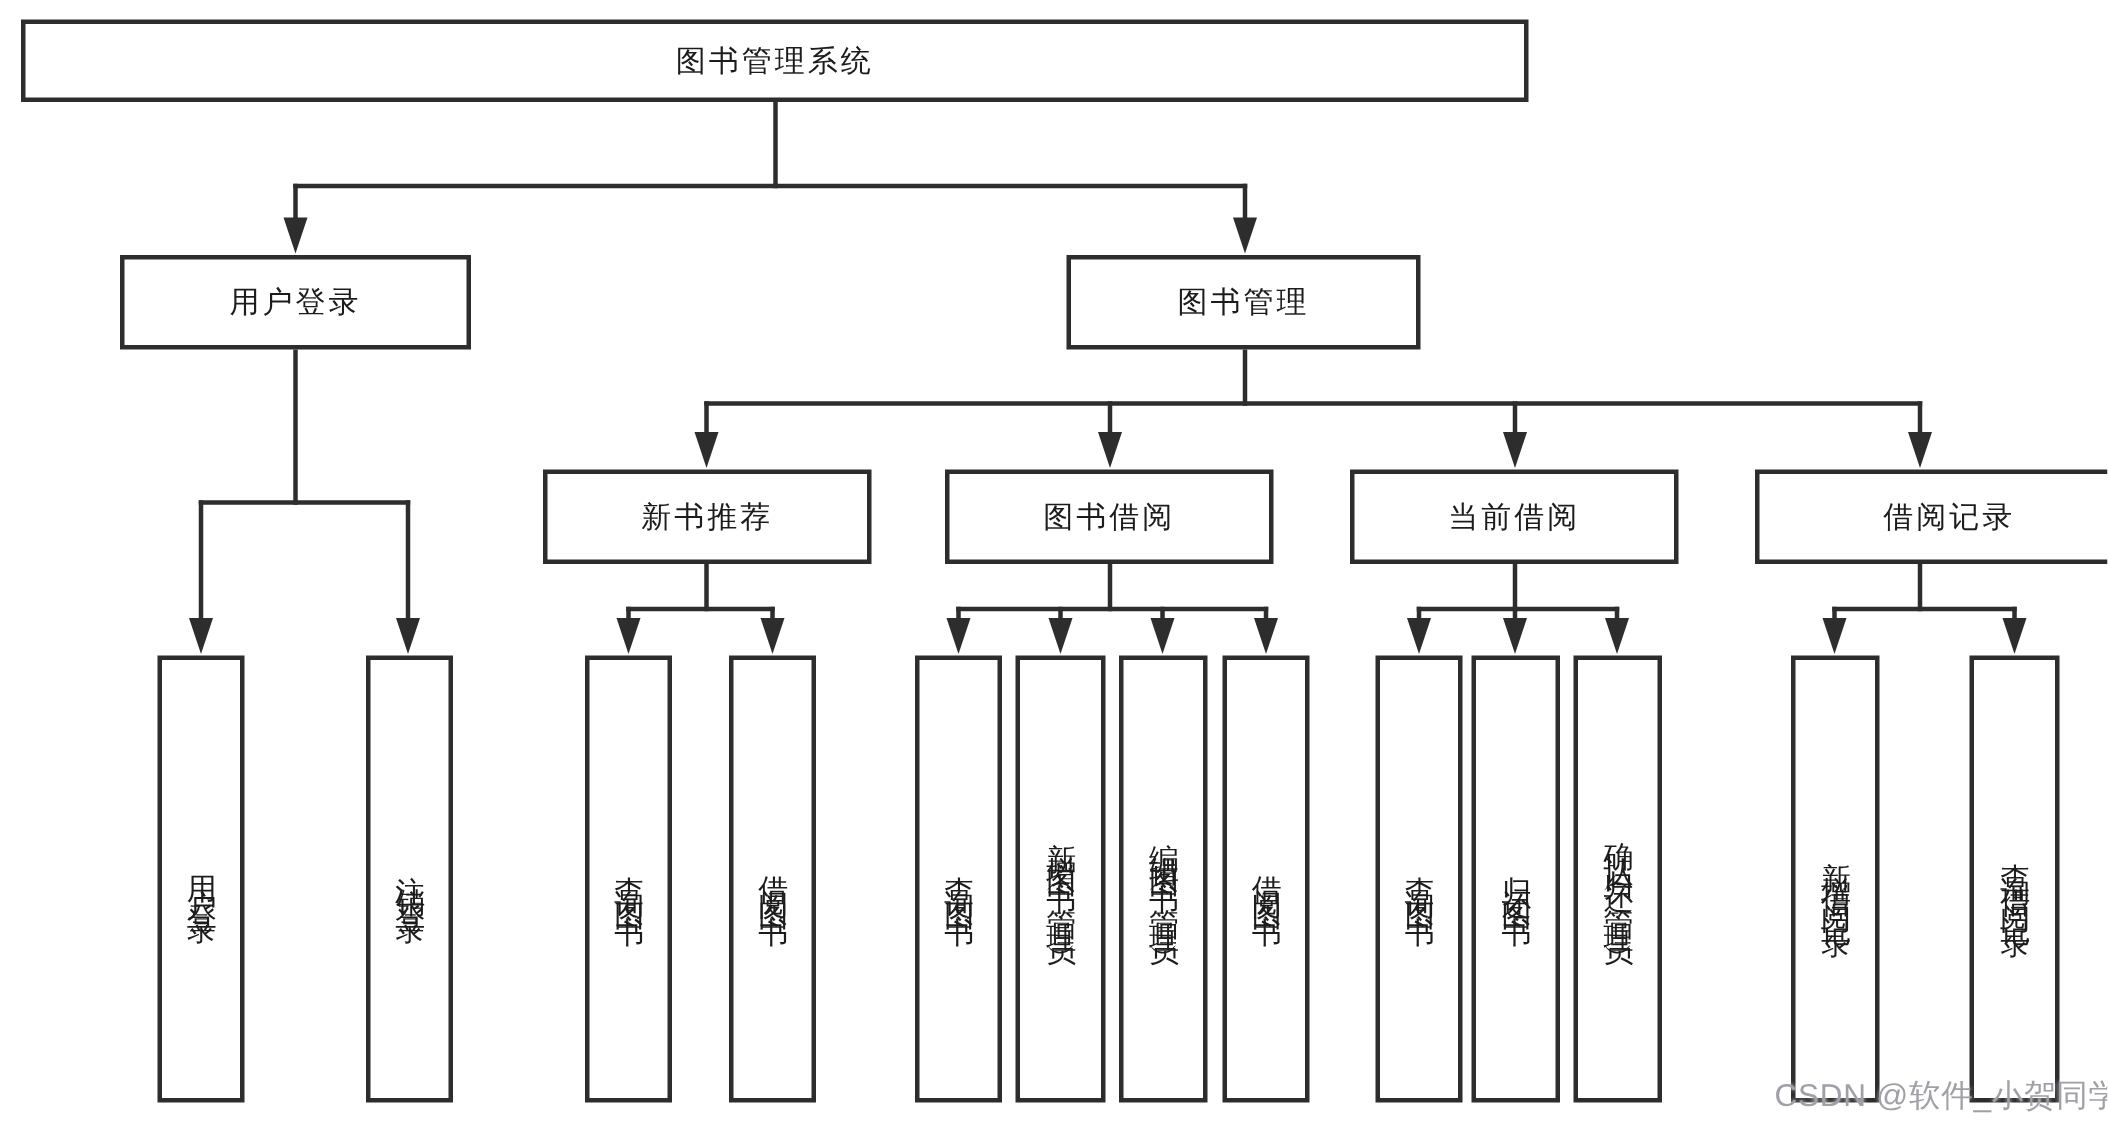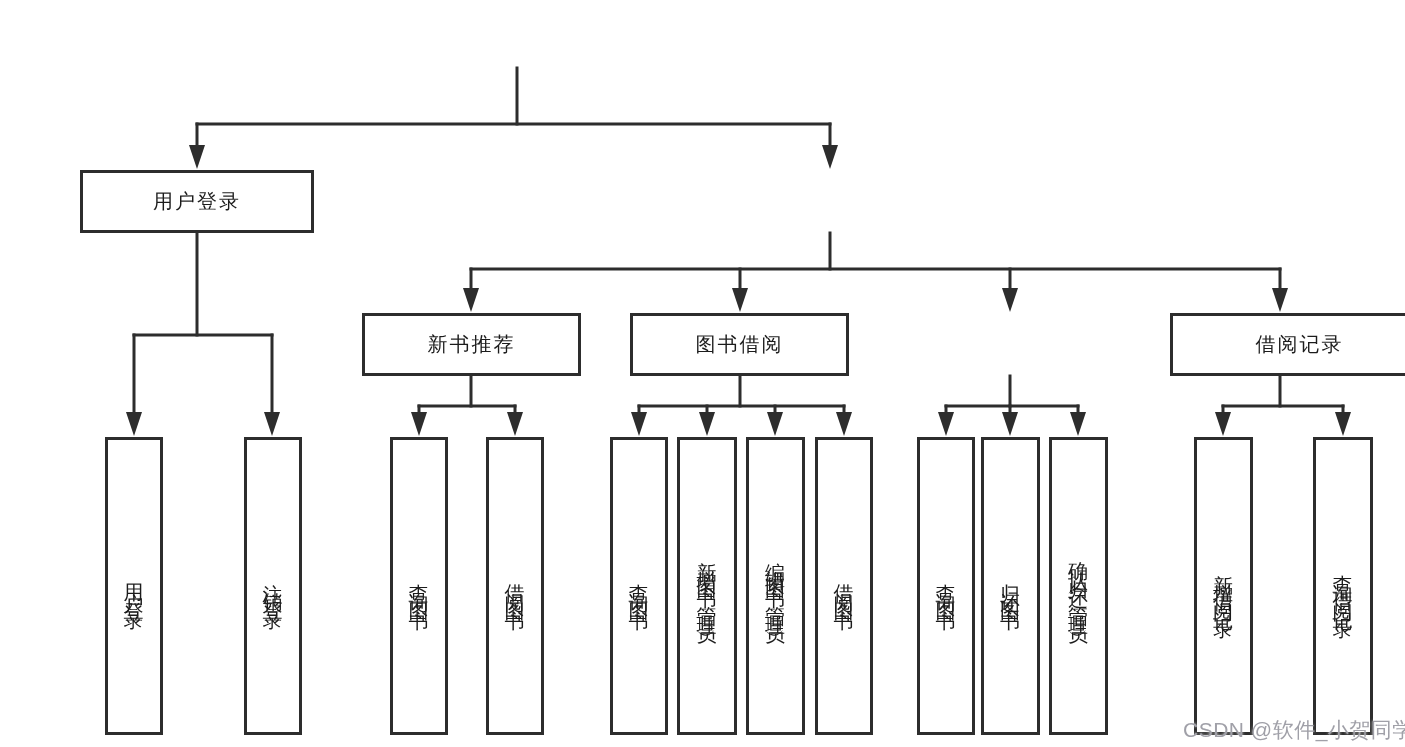--- a/index.html
+++ b/index.html
@@ -126,25 +126,28 @@
     <polygon points="1070,412 1086,412 1078,436"></polygon>
 
     <line x1="1280" y1="376" x2="1280" y2="406"></line>
     <line x1="1223" y1="406" x2="1343" y2="406"></line>
     <line x1="1223" y1="406" x2="1223" y2="415"></line>
     <polygon points="1215,412 1231,412 1223,436"></polygon>
     <line x1="1343" y1="406" x2="1343" y2="415"></line>
     <polygon points="1335,412 1351,412 1343,436"></polygon>
   </svg>
 
+  <div class="node h root-box">图书管理系统</div>
 
   <div class="node h l2-user">用户登录</div>
+  <div class="node h l2-book">图书管理</div>
 
   <div class="node h l3-b">图书借阅</div>
   <div class="node h l3-a">新书推荐</div>
+  <div class="node h l3-c">当前借阅</div>
   <div class="node h l3-d">借阅记录</div>
 
   <div class="node v leaf lf-u1">用户登录</div>
   <div class="node v leaf lf-u2">注销登录</div>
 
   <div class="node v leaf lf-r1">查询图书</div>
   <div class="node v leaf lf-r2">借阅图书</div>
 
   <div class="node v leaf lf-b1">查询图书</div>
   <div class="node v leaf lf-b2">新增图书（管理员）</div>

